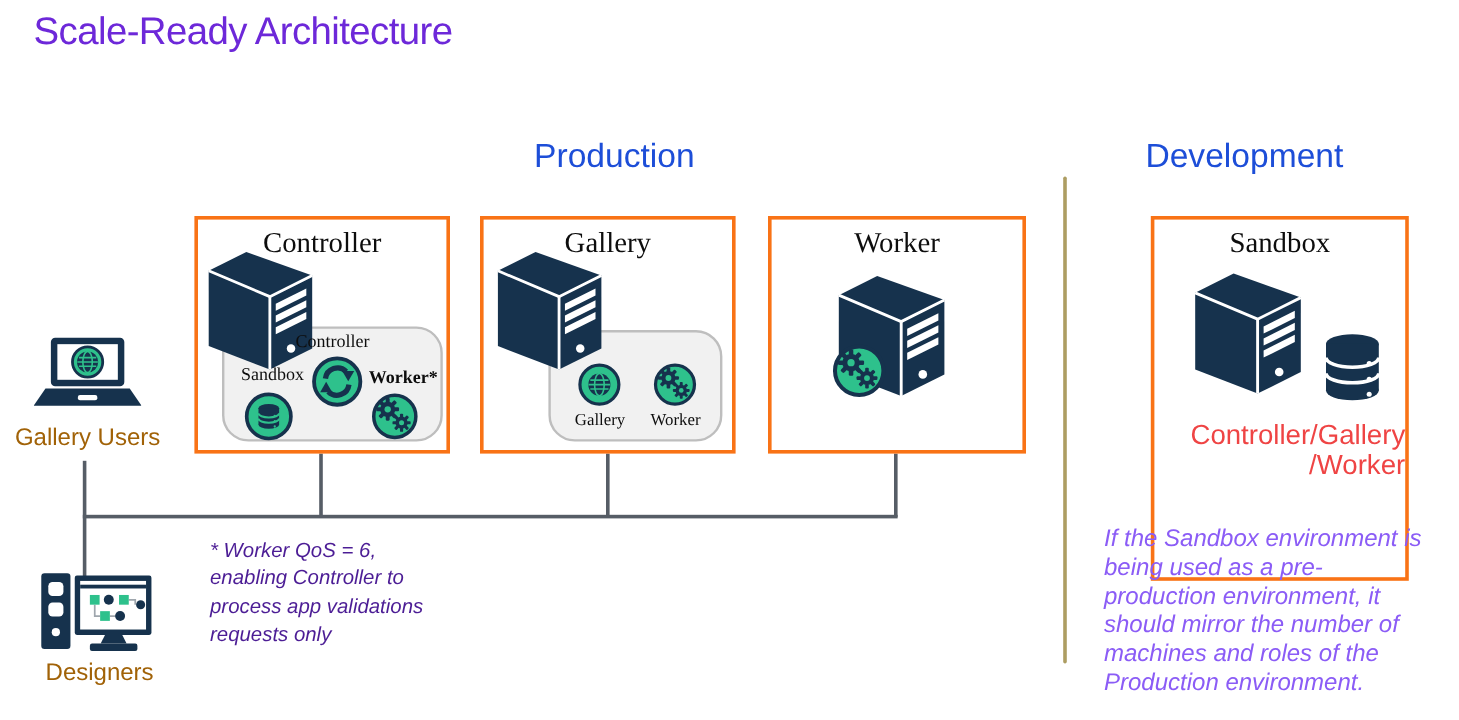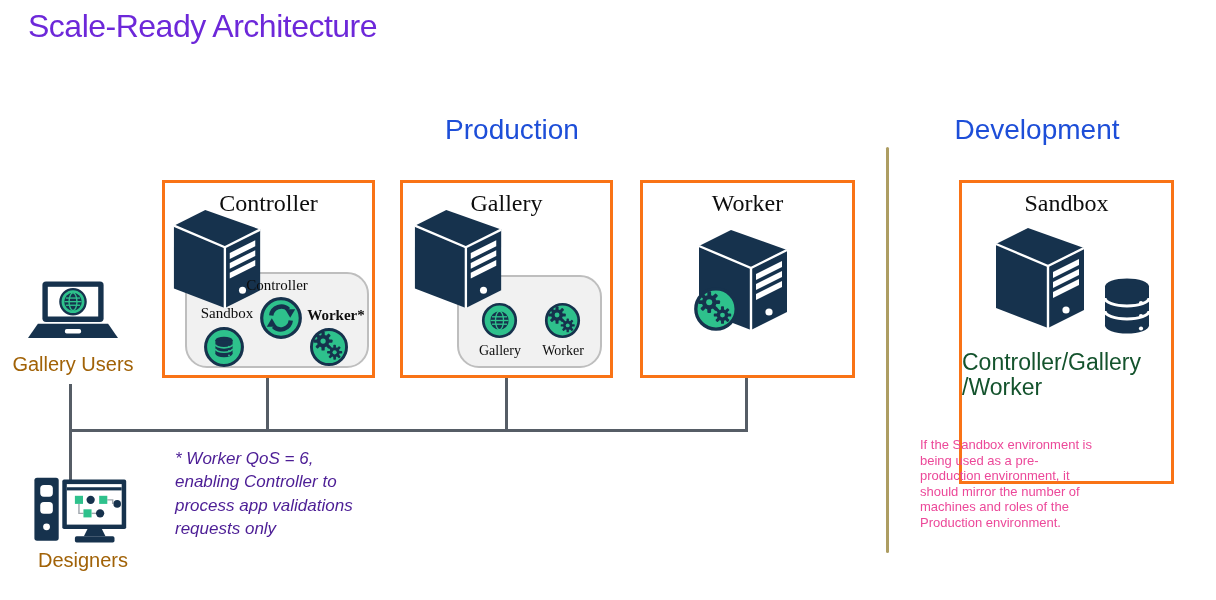--- a/index.html
+++ b/index.html
@@ -53,35 +53,35 @@
 
   .cicon{position:absolute;z-index:2;}
   .ic-ctl-db     {left:38px;top:143px;width:42px;height:42px;}
   .ic-ctl-refresh{left:94px;top:113px;width:44px;height:44px;}
   .ic-ctl-gears  {left:144px;top:144px;width:40px;height:40px;}
   .ic-gal-globe  {left:78px;top:119px;width:37px;height:37px;}
   .ic-gal-gears  {left:141px;top:119px;width:37px;height:37px;}
   .ic-wk-gears   {left:50px;top:103px;width:46px;height:46px;z-index:3;}
 
   .bigdb{position:absolute;left:140px;top:94px;width:50px;height:58px;}
-  .sandbox-caption{position:absolute;left:0;right:0;top:167px;text-align:left;
-                   font-size:23px;line-height:25px;color:#14532d;white-space:pre-line;}
+  .sandbox-caption{position:absolute;left:0;right:0;top:167px;text-align:right;
+                   font-size:23px;line-height:25px;color:#ef4444;white-space:pre-line;}
 
   .actor{position:absolute;text-align:center;color:#a16207;}
   .actor-gu{left:6px;top:280px;width:134px;}
   .actor-gu .actor-art{width:90px;height:64px;}
   .actor-dg{left:24px;top:476px;width:118px;}
   .actor-dg .actor-art{width:106px;height:72px;}
   .actor-label{font-size:20px;margin-top:5px;}
   .actor-dg .actor-label{margin-top:-3px;}
 
   .footnote{position:absolute;left:175px;top:447px;width:200px;font-style:italic;
             font-size:17px;line-height:1.37;color:#4c1d95;white-space:pre-line;}
-  .devnote{position:absolute;left:920px;top:437px;width:292px;font-size:13px;
-           line-height:1.2;color:#ec4899;white-space:pre-line;}
+  .devnote{position:absolute;left:920px;top:437px;width:292px;font-size:20px;
+           line-height:1.2;color:#8b5cf6;white-space:pre-line;font-style:italic;}
 </style>
 </head>
 <body>
 
 <svg width="0" height="0" style="position:absolute" aria-hidden="true">
   <defs>
     <g id="tooth8" fill="#16324D">
       <rect x="-1.8" y="-10.4" width="3.6" height="4.6" rx="1"></rect>
       <rect x="-1.8" y="-10.4" width="3.6" height="4.6" rx="1" transform="rotate(45)"></rect>
       <rect x="-1.8" y="-10.4" width="3.6" height="4.6" rx="1" transform="rotate(90)"></rect>

